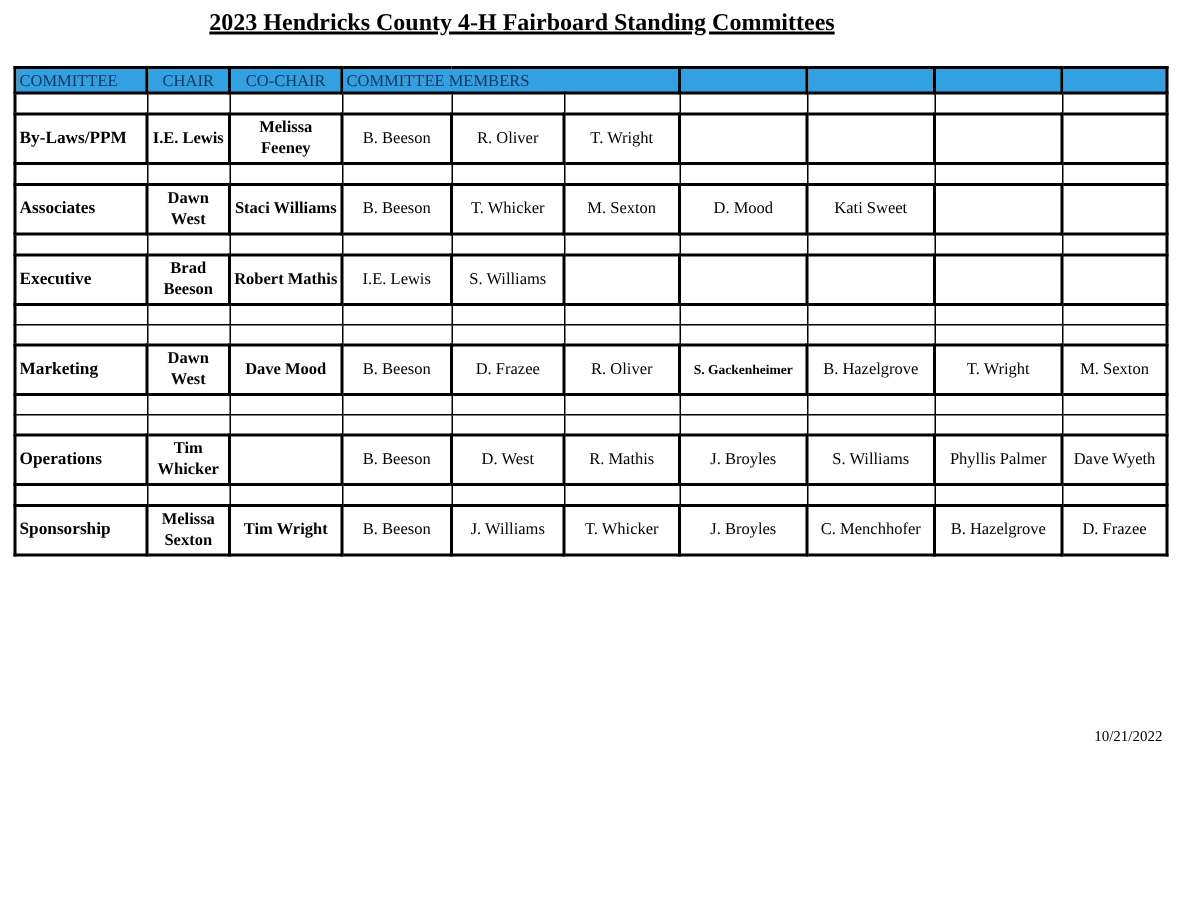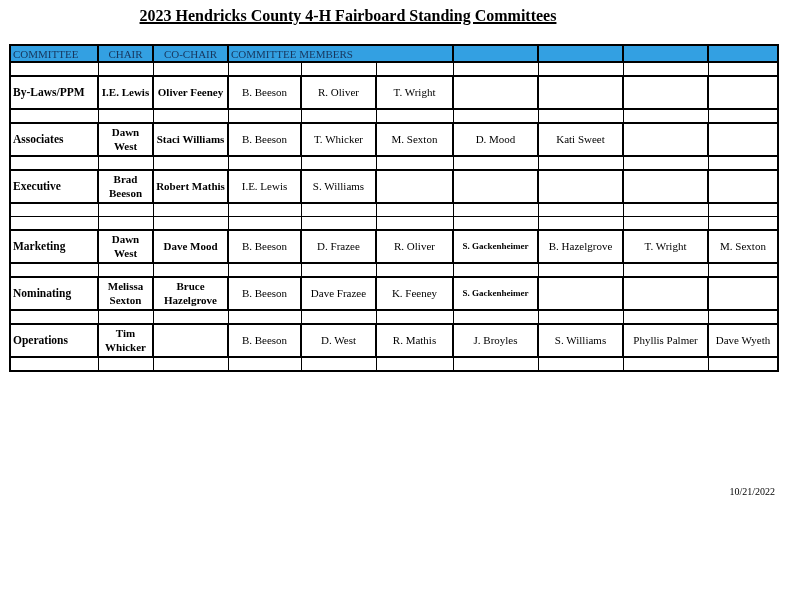--- a/index.html
+++ b/index.html
@@ -73,21 +73,21 @@
         <td></td>
         <td></td>
         <td></td>
         <td></td>
         <td></td>
         <td></td>
       </tr>
     <tr class="main">
       <td class="committee">By-Laws/PPM</td>
       <td class="chair">I.E. Lewis</td>
-      <td class="cochair">Oliver Feeney</td>
+      <td class="cochair">Melissa Feeney</td>
       <td class="member">B. Beeson</td>
       <td class="member">R. Oliver</td>
       <td class="member">T. Wright</td>
       <td class="member"></td>
       <td class="member"></td>
       <td class="member"></td>
       <td class="member"></td>
     </tr>
 
     <tr class="spacer">
@@ -183,32 +183,20 @@
         <td></td>
         <td></td>
         <td></td>
         <td></td>
         <td></td>
         <td></td>
         <td></td>
         <td></td>
         <td></td>
       </tr>
-    <tr class="main">
-      <td class="committee">Nominating</td>
-      <td class="chair">Melissa Sexton</td>
-      <td class="cochair">Bruce Hazelgrove</td>
-      <td class="member">B. Beeson</td>
-      <td class="member">Dave Frazee</td>
-      <td class="member">K. Feeney</td>
-      <td class="member small">S. Gackenheimer</td>
-      <td class="member"></td>
-      <td class="member"></td>
-      <td class="member"></td>
-    </tr>
 
     <tr class="spacer">
         <td></td>
         <td></td>
         <td></td>
         <td></td>
         <td></td>
         <td></td>
         <td></td>
         <td></td>
@@ -233,16 +221,28 @@
         <td></td>
         <td></td>
         <td></td>
         <td></td>
         <td></td>
         <td></td>
         <td></td>
         <td></td>
         <td></td>
       </tr>
+    <tr class="main">
+      <td class="committee">Sponsorship</td>
+      <td class="chair">Melissa Sexton</td>
+      <td class="cochair">Tim Wright</td>
+      <td class="member">B. Beeson</td>
+      <td class="member">J. Williams</td>
+      <td class="member">T. Whicker</td>
+      <td class="member">J. Broyles</td>
+      <td class="member">C. Menchhofer</td>
+      <td class="member">B. Hazelgrove</td>
+      <td class="member">D. Frazee</td>
+    </tr>
   </tbody>
 </table>
 
 <div class="footer-date">10/21/2022</div>
 
 </body></html>

